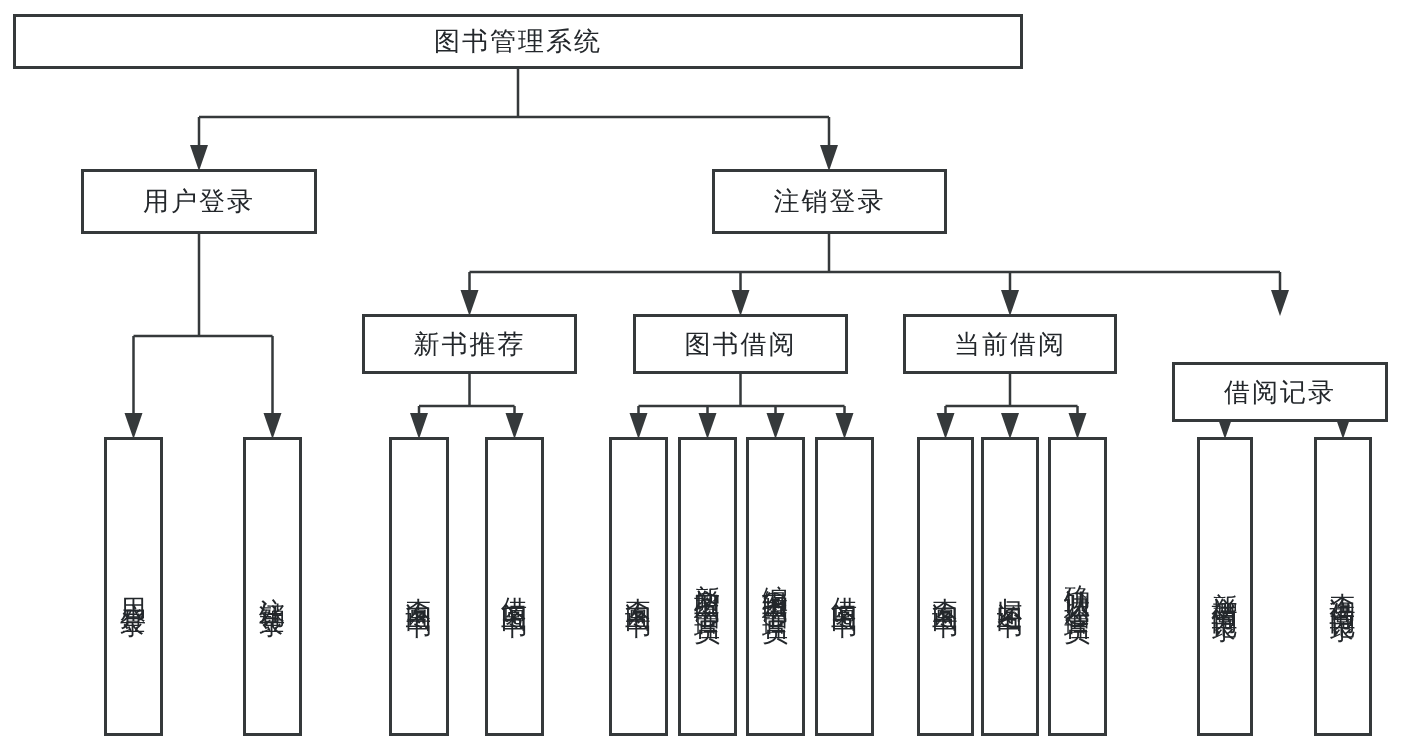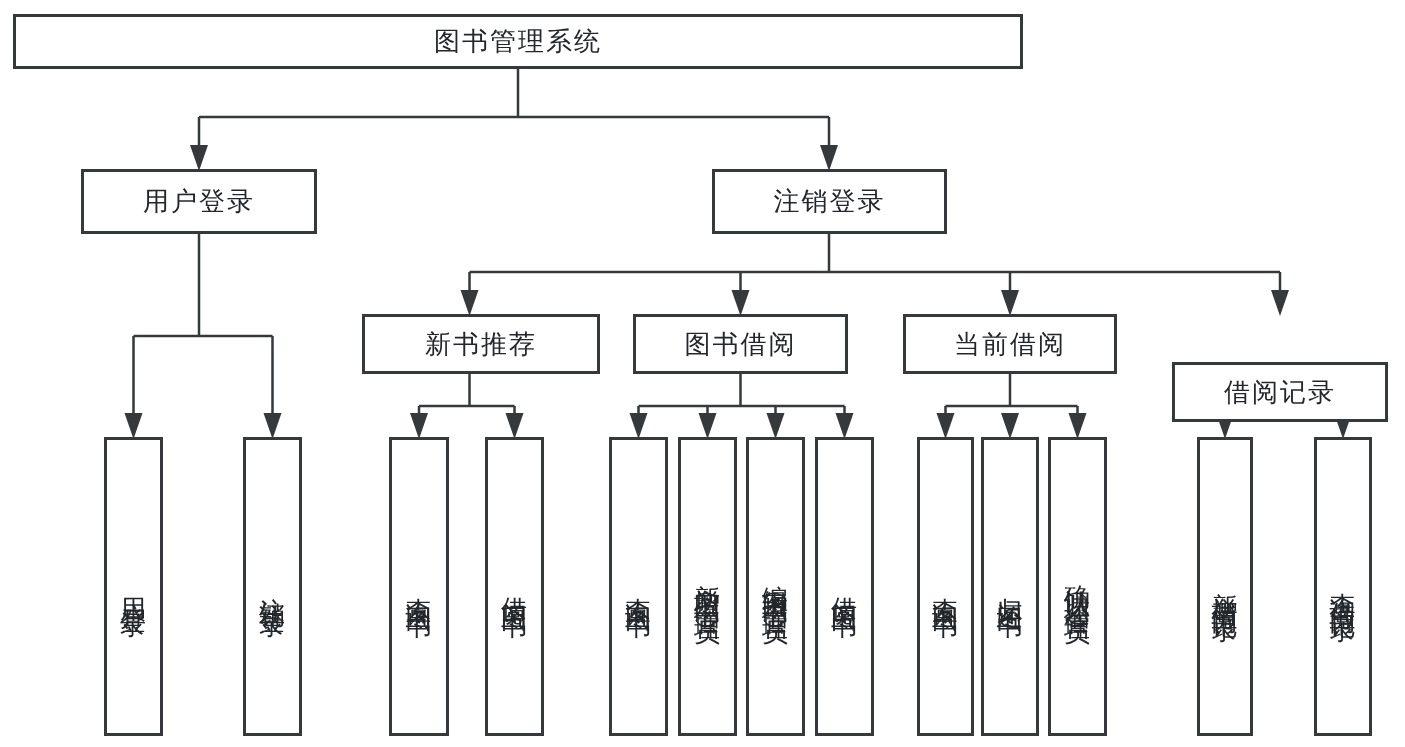--- a/index.html
+++ b/index.html
@@ -103,21 +103,21 @@
     <span class="hlabel">图书管理系统</span>
   </div>
 
   <div class="node" style="left:81px; top:169px; width:236px; height:65px;">
     <span class="hlabel">用户登录</span>
   </div>
   <div class="node" style="left:712px; top:169px; width:235px; height:65px;">
     <span class="hlabel">注销登录</span>
   </div>
 
-  <div class="node" style="left:362px; top:314px; width:238px; height:60px;">
+  <div class="node" style="left:362px; top:314px; width:215px; height:60px;">
     <span class="hlabel">新书推荐</span>
   </div>
   <div class="node" style="left:903px; top:314px; width:214px; height:60px;">
     <span class="hlabel">当前借阅</span>
   </div>
   <div class="node" style="left:633px; top:314px; width:215px; height:60px;">
     <span class="hlabel">图书借阅</span>
   </div>
   <div class="node" style="left:1172px; top:314px; width:216px; height:60px;margin-top:48px;">
     <span class="hlabel">借阅记录</span>

